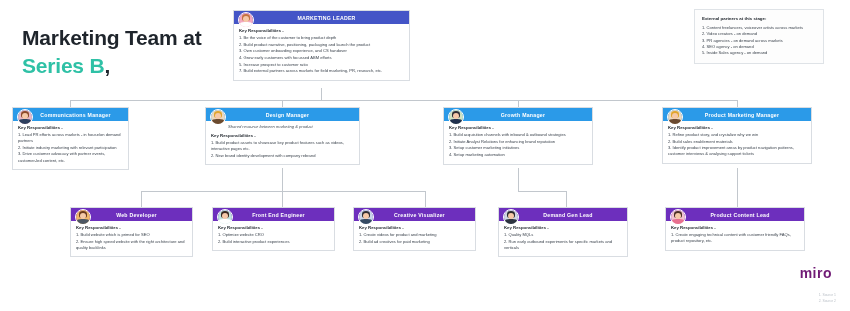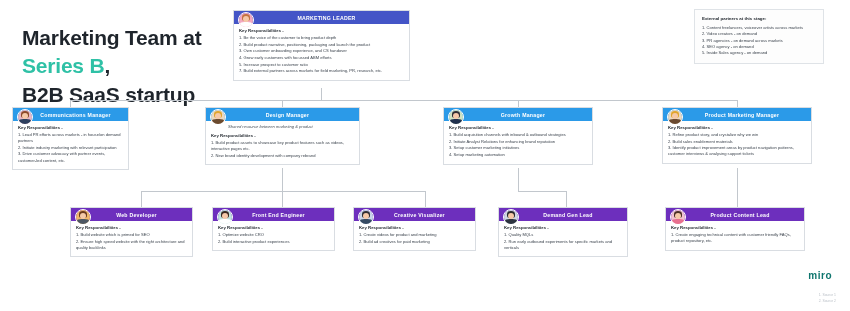--- a/index.html
+++ b/index.html
@@ -128,23 +128,23 @@
     background: #c2c7cd;
   }
   .ln-v { width: 1px; }
   .ln-h { height: 1px; }
 
   
   .watermark {
     position: absolute;
     right: 18px;
     bottom: 30px;
-    font-size: 10px;
+    font-size: 14px;
     font-weight: bold;
-    color: #0f766e;
+    color: #701a75;
     letter-spacing: 0.5px;
     text-align: center;
   }
   .wm-sub {
     position: absolute;
     right: 14px;
     bottom: 6px;
     text-align: right;
   }
   .wm-sub div {
@@ -157,21 +157,20 @@
   .f-bg { position:absolute; inset:0; }
   .f-hair { position:absolute; left:18%; top:6%; width:64%; height:52%; border-radius:50% 50% 40% 40%; }
   .f-face { position:absolute; left:27%; top:20%; width:46%; height:46%; border-radius:50%; background:#f6c9a8; }
   .f-body { position:absolute; left:10%; bottom:0; width:80%; height:34%; border-radius:40% 40% 0 0; }
 </style>
 </head>
 <body>
 
 <div class="title">
   <span>Marketing Team at </span><span class="accent">Series B</span><span>,</span><br>
-  <span>B2B SaaS startup</span>
 </div>
 
 <div class="ln ln-v" style="left:321px; top:88px; height:13px;"></div>
 
 <div class="ln ln-h" style="left:70px; top:100px; width:667px;"></div>
 
 <div class="ln ln-v" style="left:70px; top:100px; height:7px;"></div>
 <div class="ln ln-v" style="left:282px; top:100px; height:7px;"></div>
 <div class="ln ln-v" style="left:518px; top:100px; height:7px;"></div>
 <div class="ln ln-v" style="left:737px; top:100px; height:7px;"></div>

